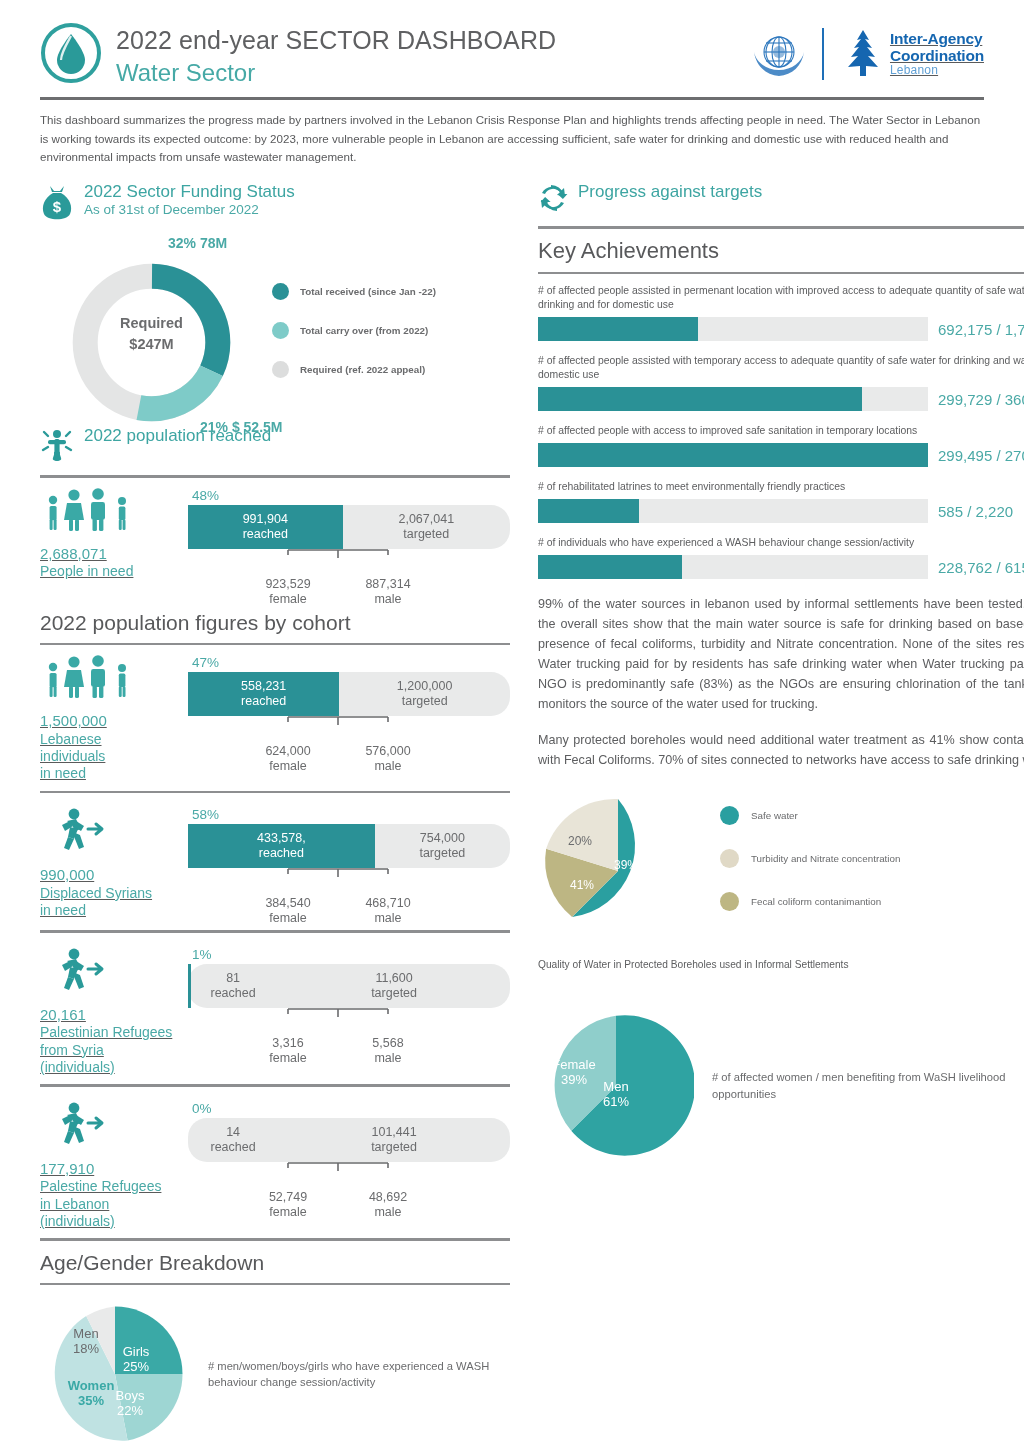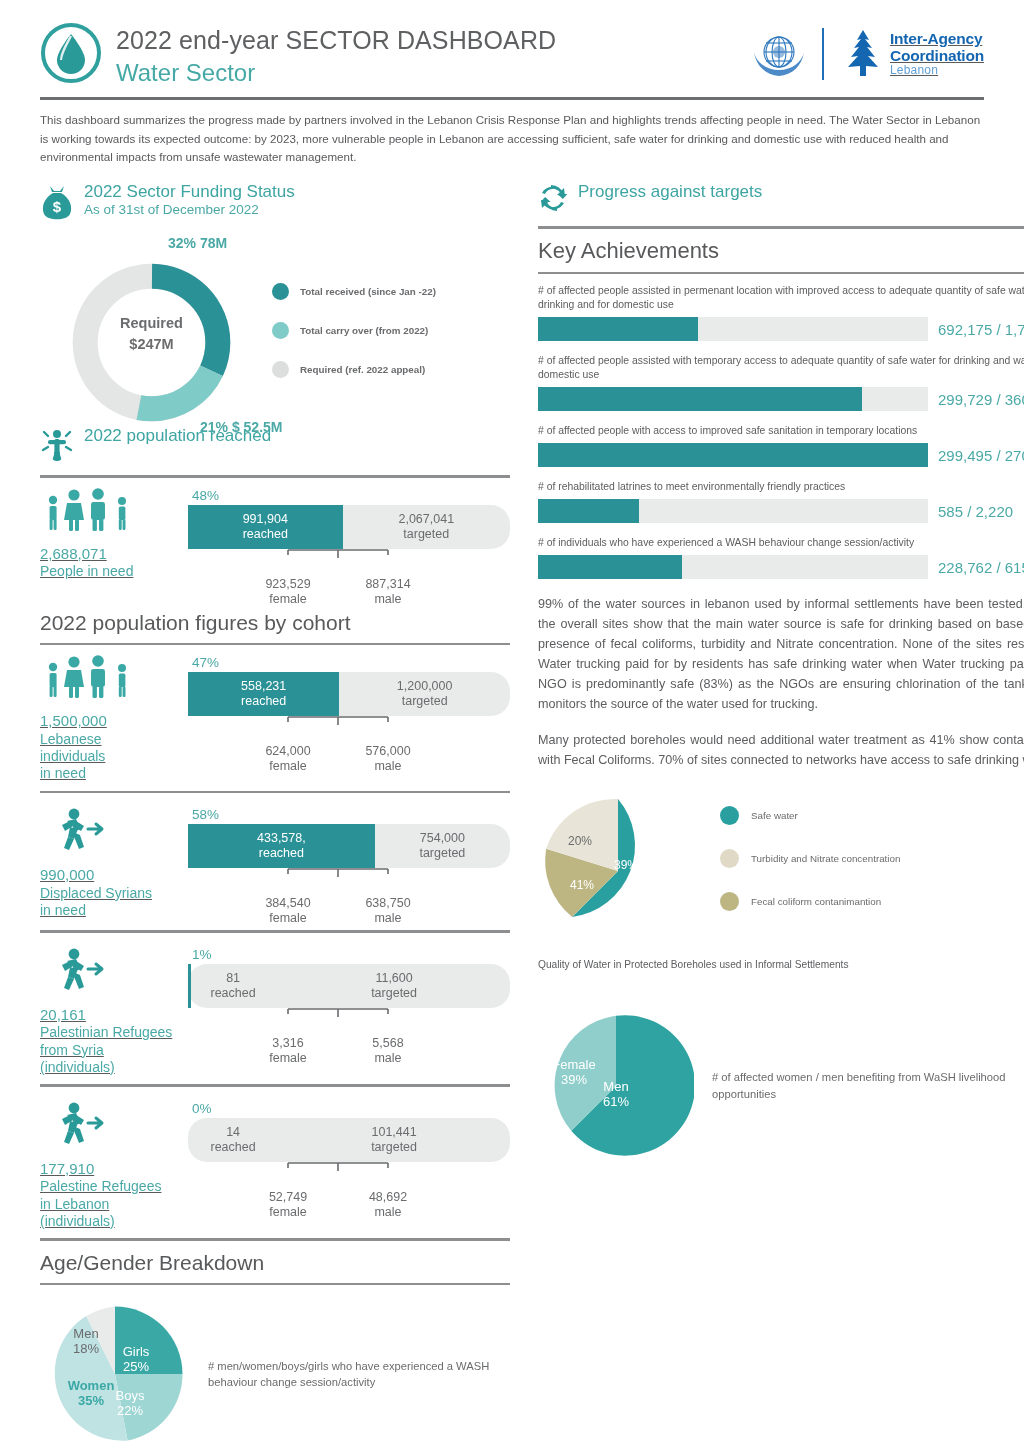--- a/index.html
+++ b/index.html
@@ -361,21 +361,21 @@
       </div>
       <div class="split">
         <svg width="300" height="30" viewBox="0 0 300 30">
           <path d="M100 6 V1 M100 1 H200 M200 1 V6 M150 1 V9" stroke="#6b6c6e" stroke-width="1.6" fill="none"></path>
         </svg>
         <div class="split-lbl" style="left:50px">
           <div>384,540</div>
           <div>female</div>
         </div>
         <div class="split-lbl" style="left:150px">
-          <div>638,750</div>
+          <div>468,710</div>
           <div>male</div>
         </div>
       </div>
     </div>
   </div>
   <div class="divider"></div>
           </div>
           <div>
   <div class="pop-block">
     <div class="pop-left">

